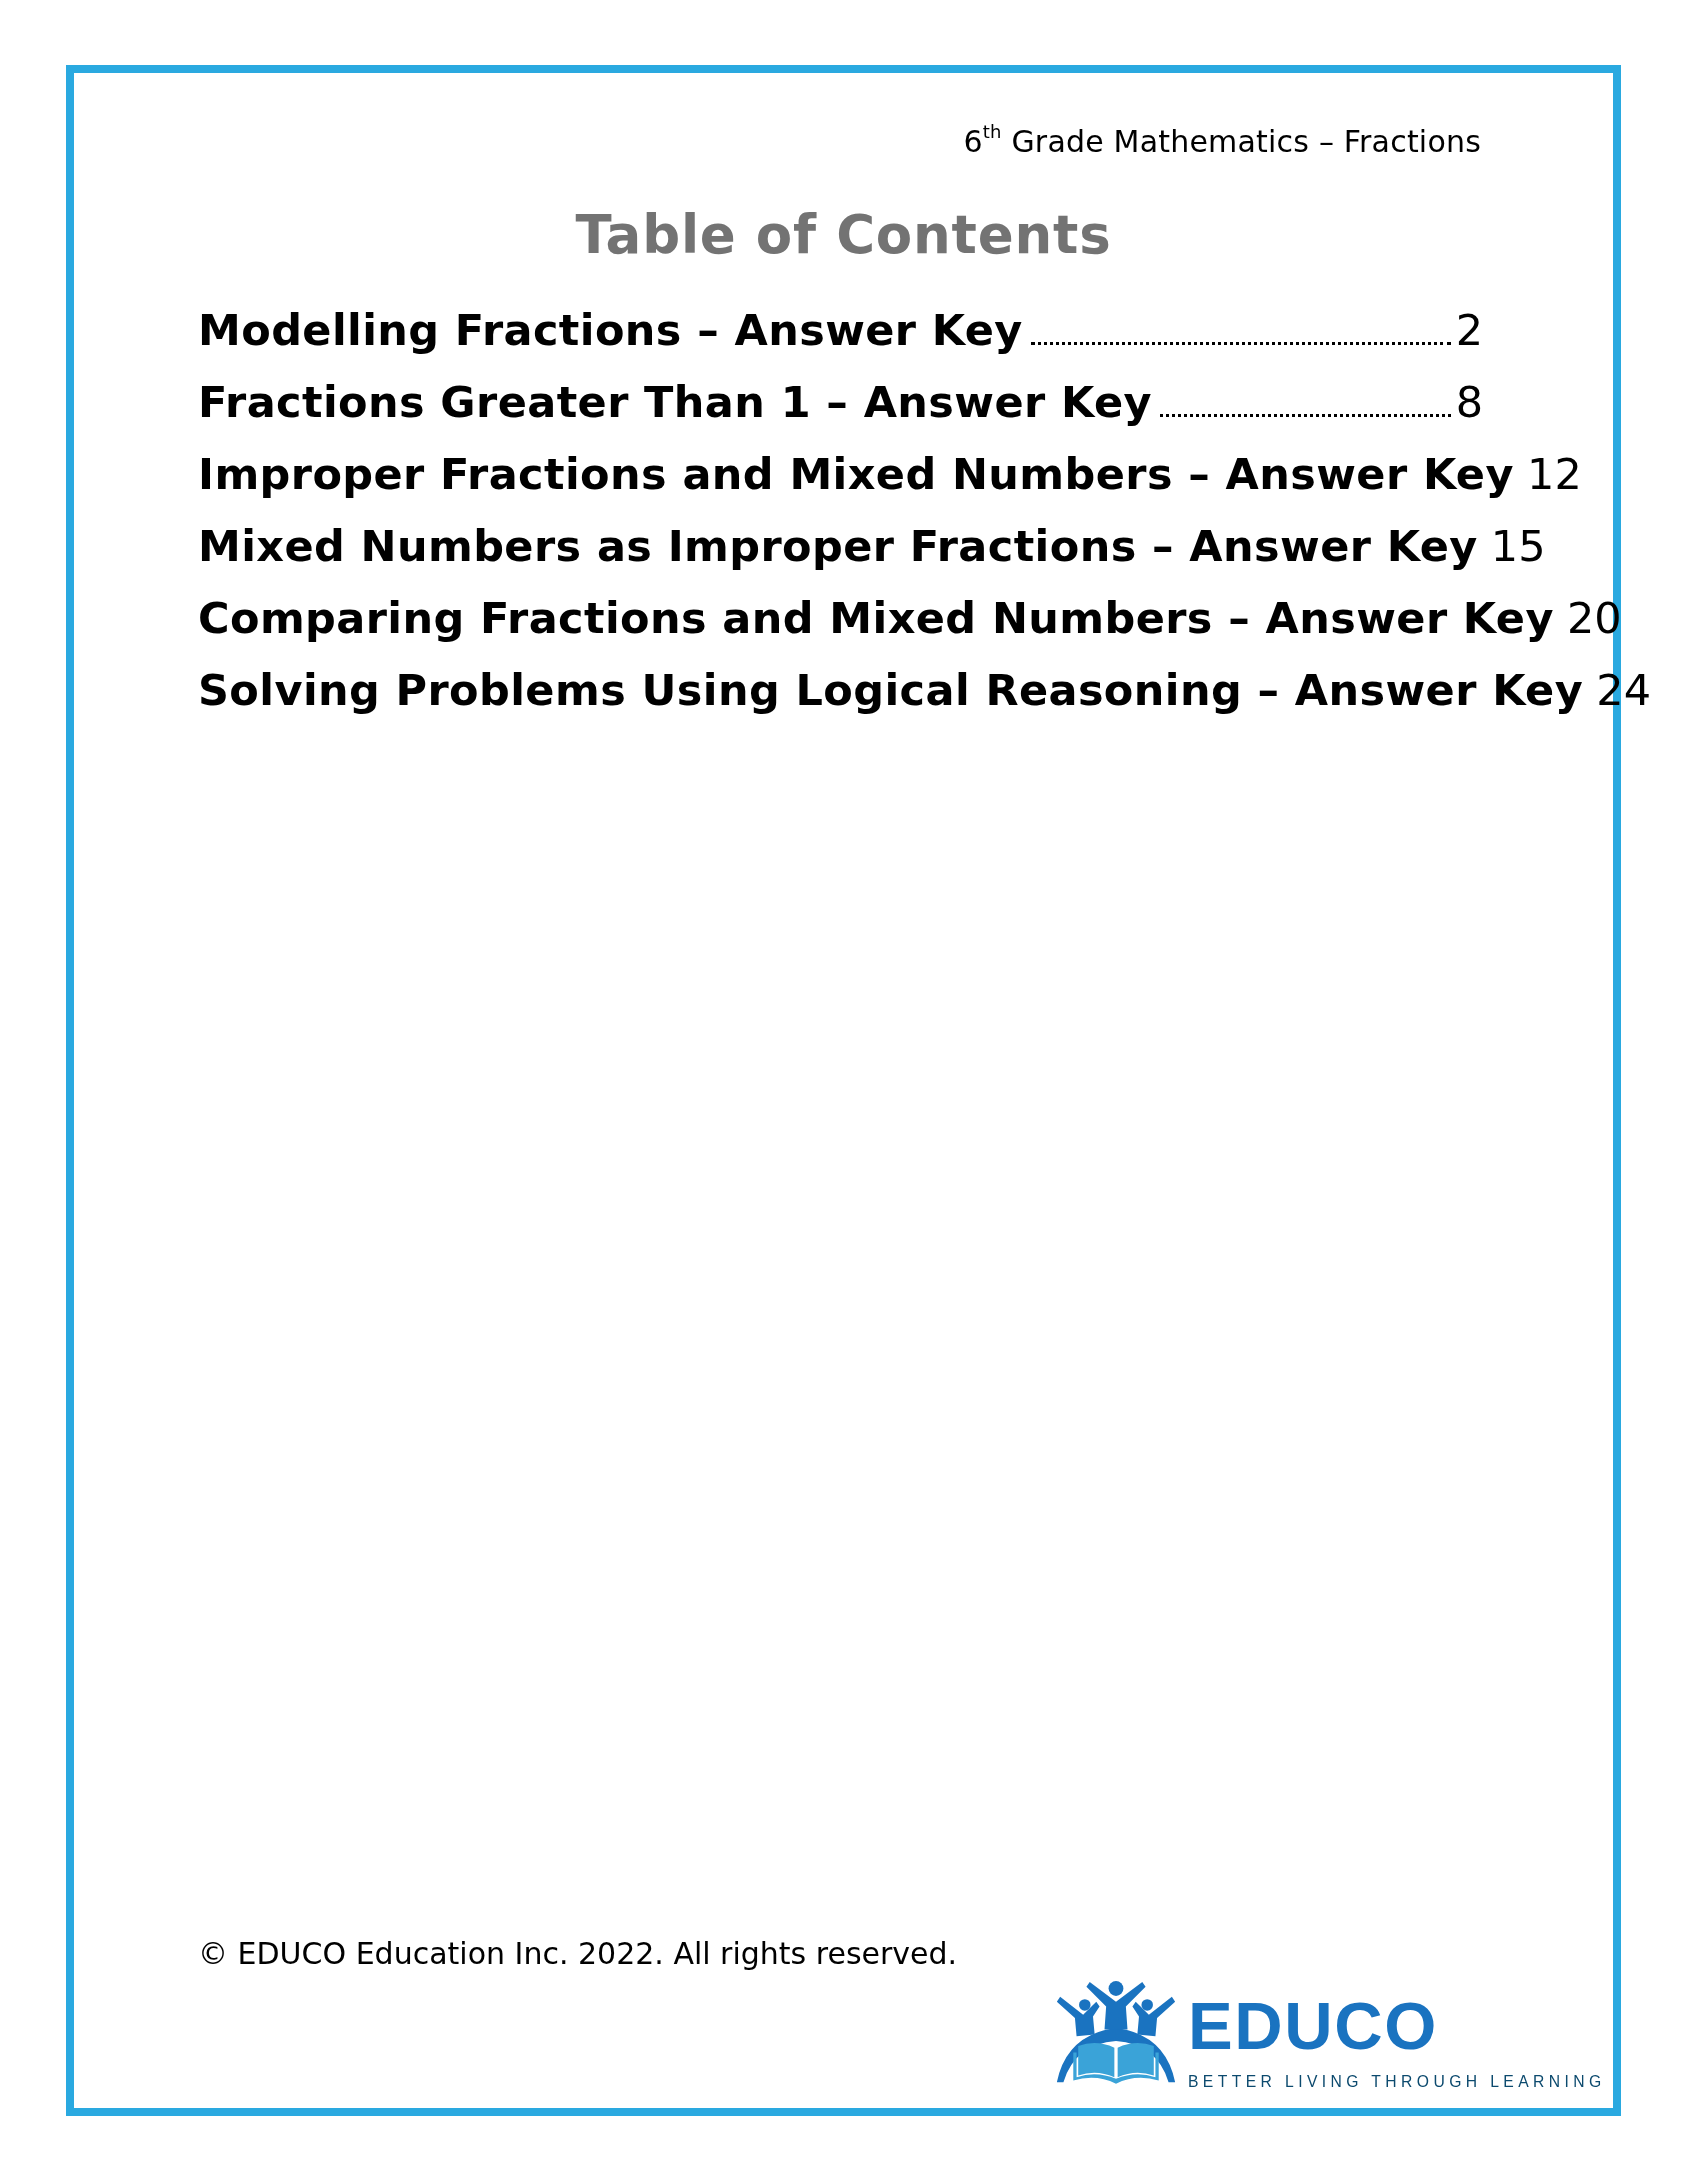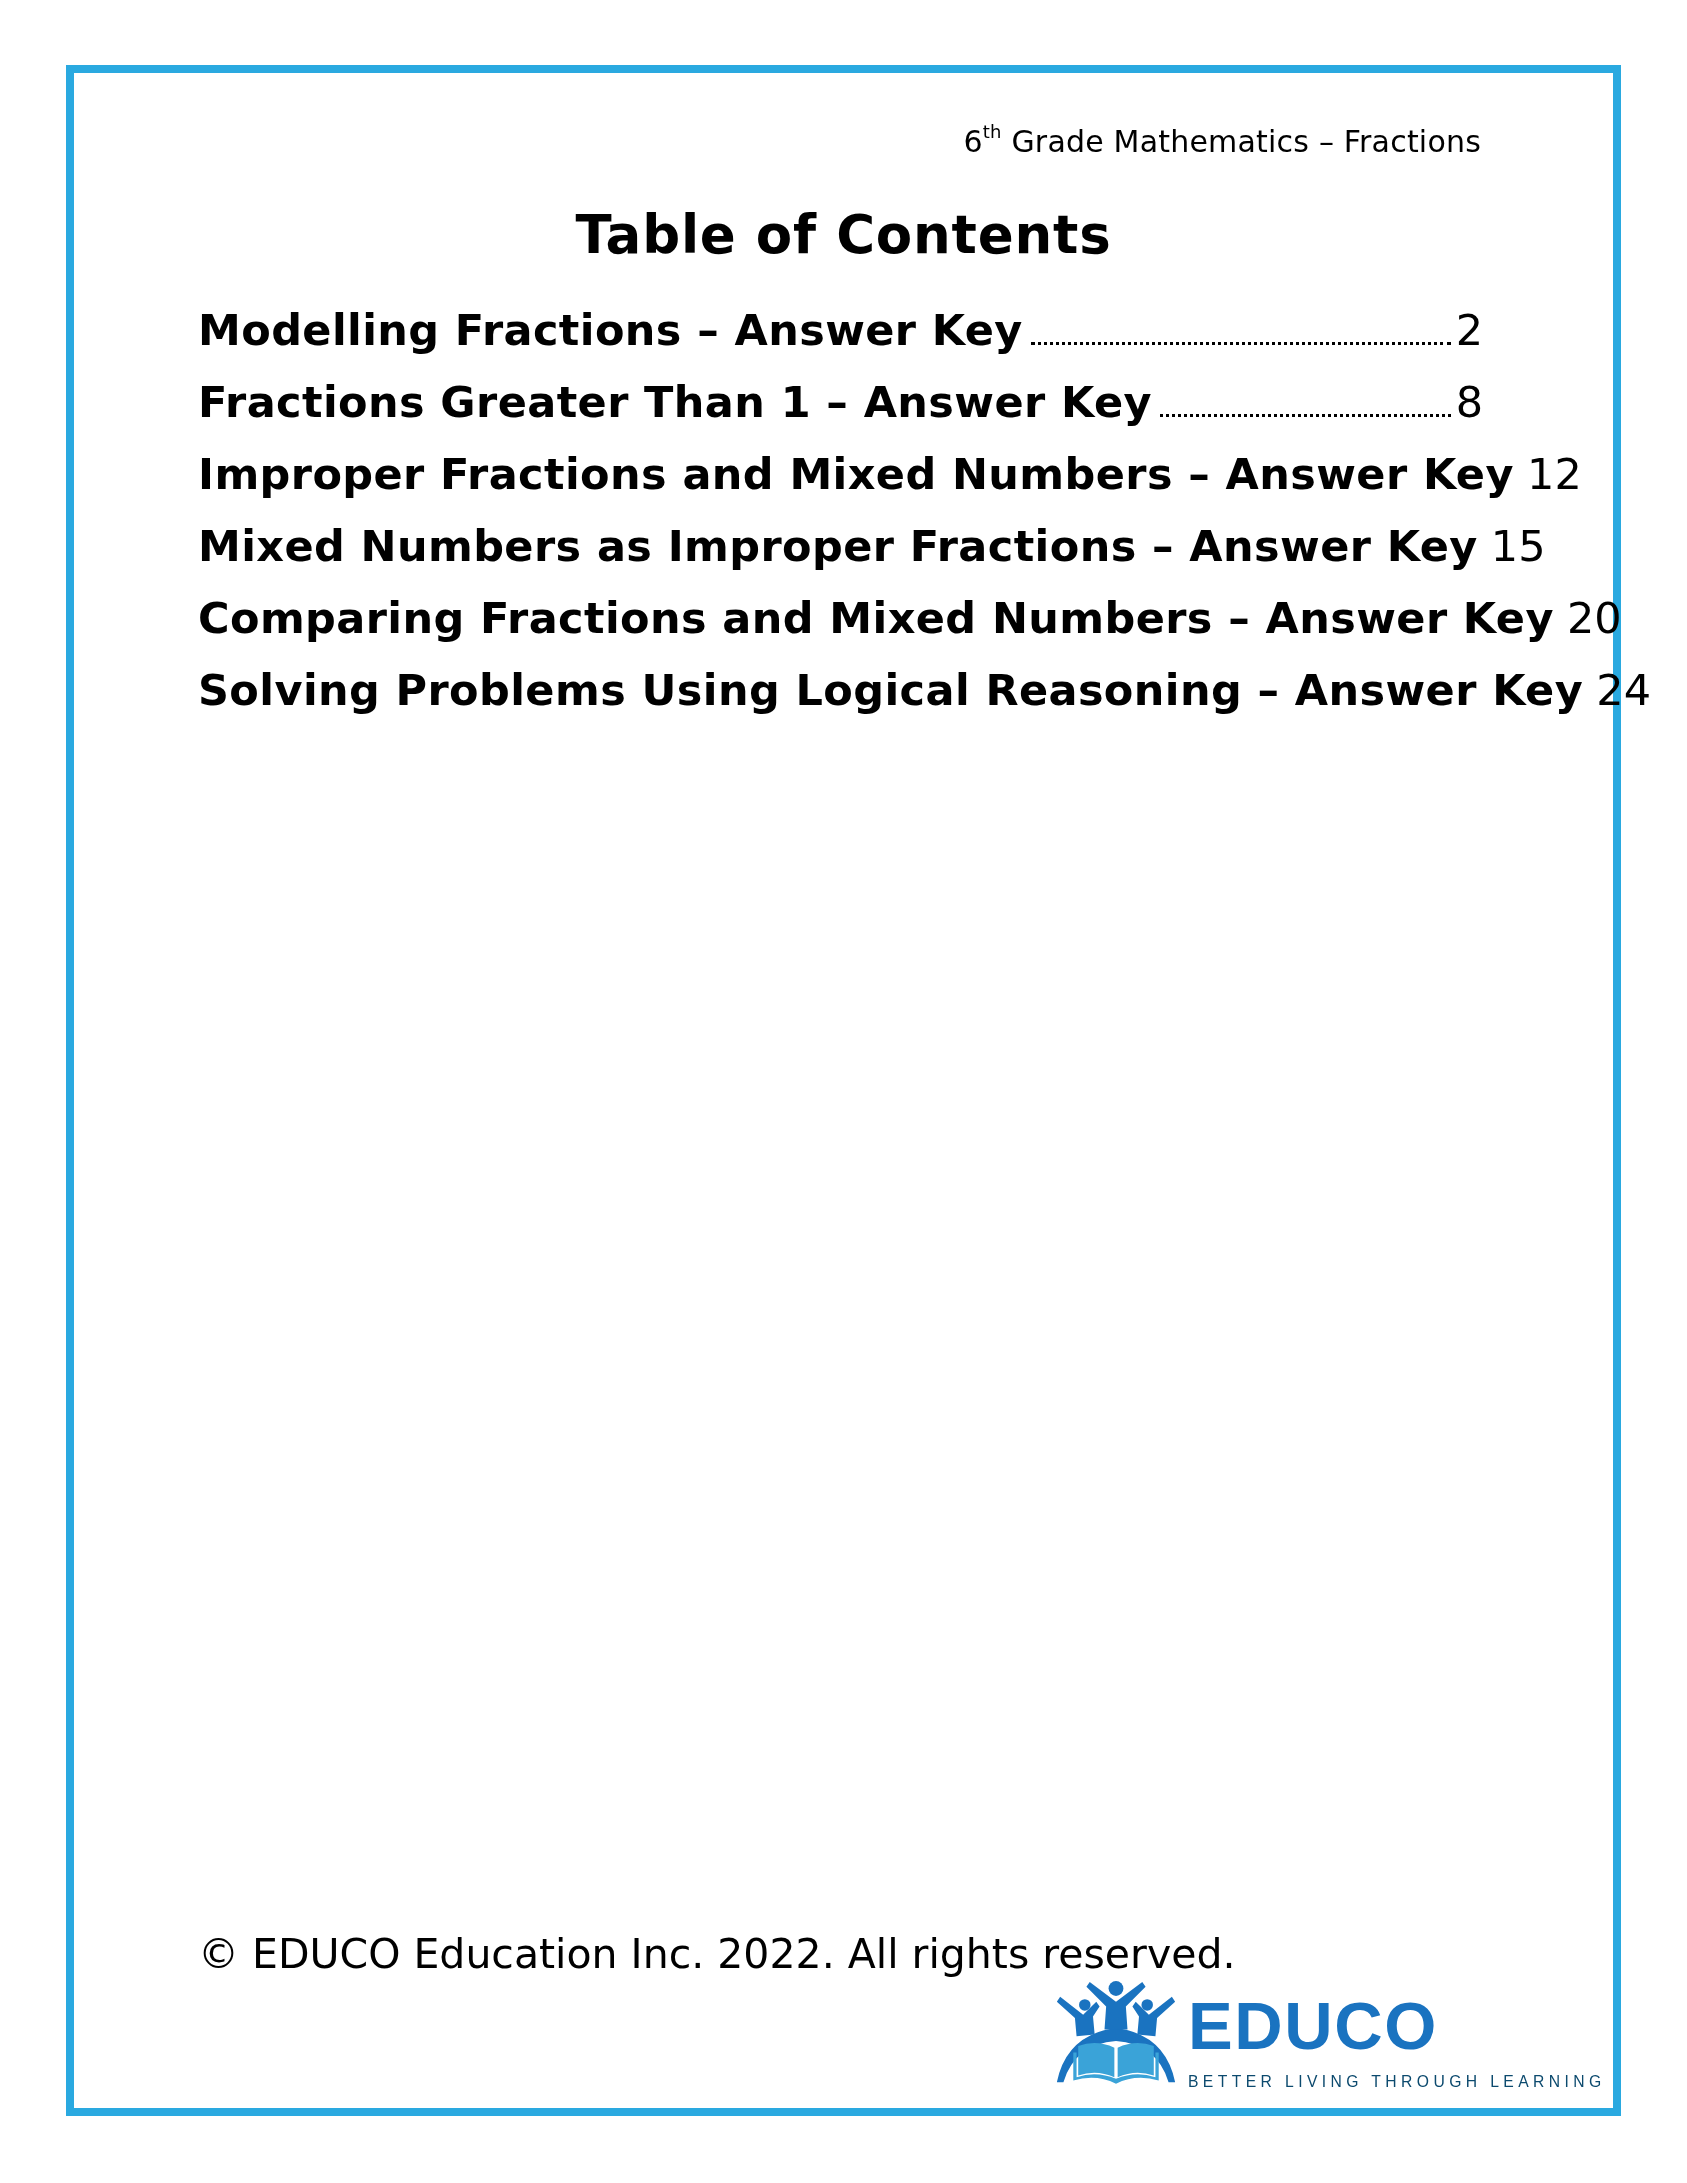--- a/index.html
+++ b/index.html
@@ -4,28 +4,28 @@
 <style>
   html, body { margin:0; padding:0; background:#ffffff; }
   body { width:1687px; height:2183px; position:relative; overflow:hidden;
          font-family:"DejaVu Sans", sans-serif; color:#000; }
   .frame { position:absolute; left:66px; top:65px; width:1539px; height:2035px;
            border:8.2px solid #2aa9e0; }
   .running-head { position:absolute; right:206px; top:99px; font-size:30px;
                   letter-spacing:0.2px;margin-top:25px; }
   .running-head sup { font-size:18px; position:relative; top:-3.3px; }
   .title { position:absolute; left:0; width:1687px; top:204px; text-align:center;
-           font-size:53px; font-weight:bold; color:#000000; letter-spacing:0.8px; }
+           font-size:53px; font-weight:bold; color:#737373; letter-spacing:0.8px; }
   .toc { position:absolute; left:198px; width:1285px; top:305px; }
   .toc-row { display:flex; align-items:baseline; height:72px; font-size:43px; }
   .toc-label { font-weight:bold; white-space:nowrap; letter-spacing:0.4px; }
   .toc-leader { flex:1; border-bottom:3.3px dotted #000; margin:0 5px 6.6px 8.2px;
                 height:0; }
   .toc-page { font-weight:normal; white-space:nowrap; }
-  .footer { position:absolute; left:198px; top:1931px; font-size:41px; line-height:46px; }
+  .footer { position:absolute; left:198px; top:1931px; font-size:30px; line-height:46px; }
   .logo { position:absolute; left:1050px; top:1977px; width:428px; height:115px; }
   .logo-word { position:absolute; left:138px; top:8.2px; font-size:67px; font-weight:bold;
                color:#1a73c0; letter-spacing:1.6px; line-height:82px; font-family:"Liberation Sans", sans-serif; }
   .logo-tag { position:absolute; left:138px; top:96px; font-size:15.7px; color:#0c4a6e;
               letter-spacing:4.4px; font-family:"Liberation Sans", sans-serif; white-space:nowrap; }
   .logo-mark { position:absolute; left:0; top:0; width:132px; height:115px; }
 </style>
 </head>
 <body>
 

